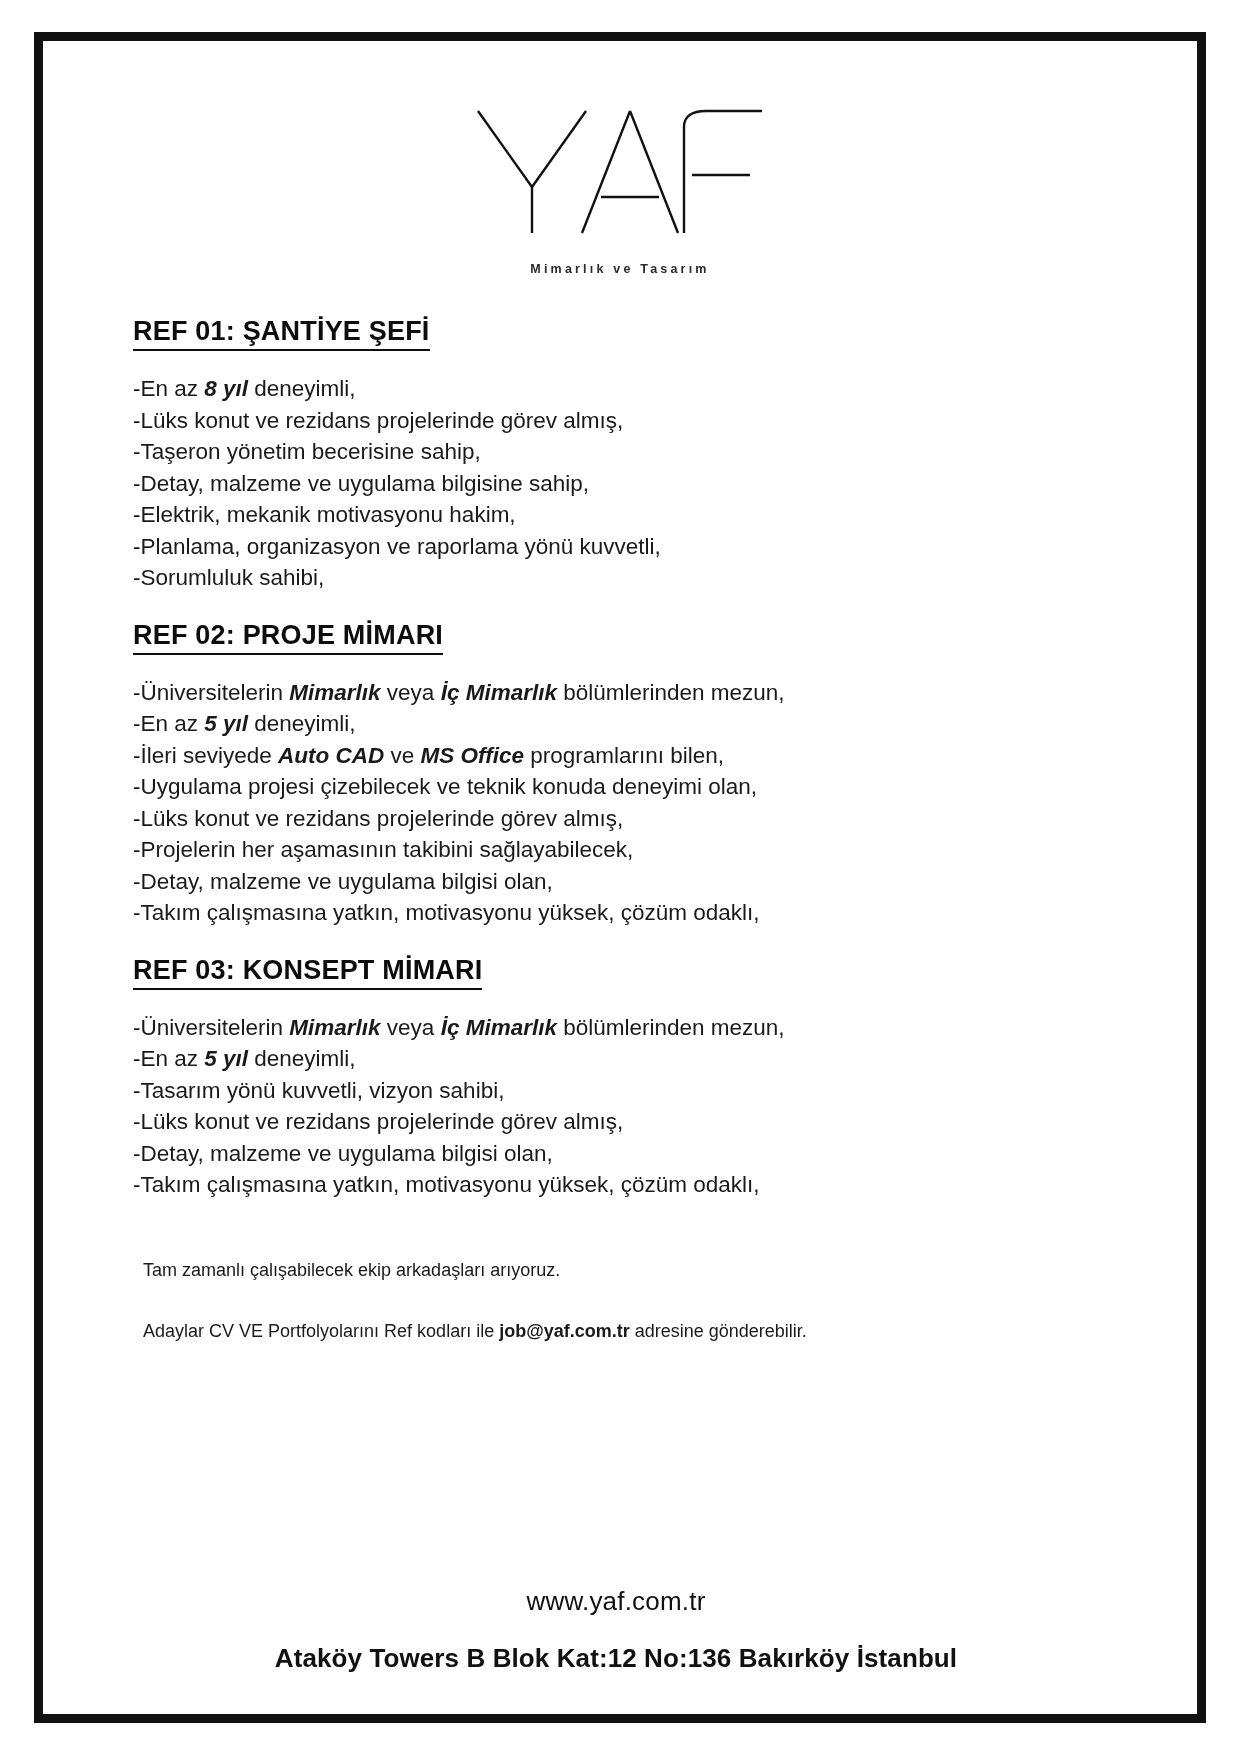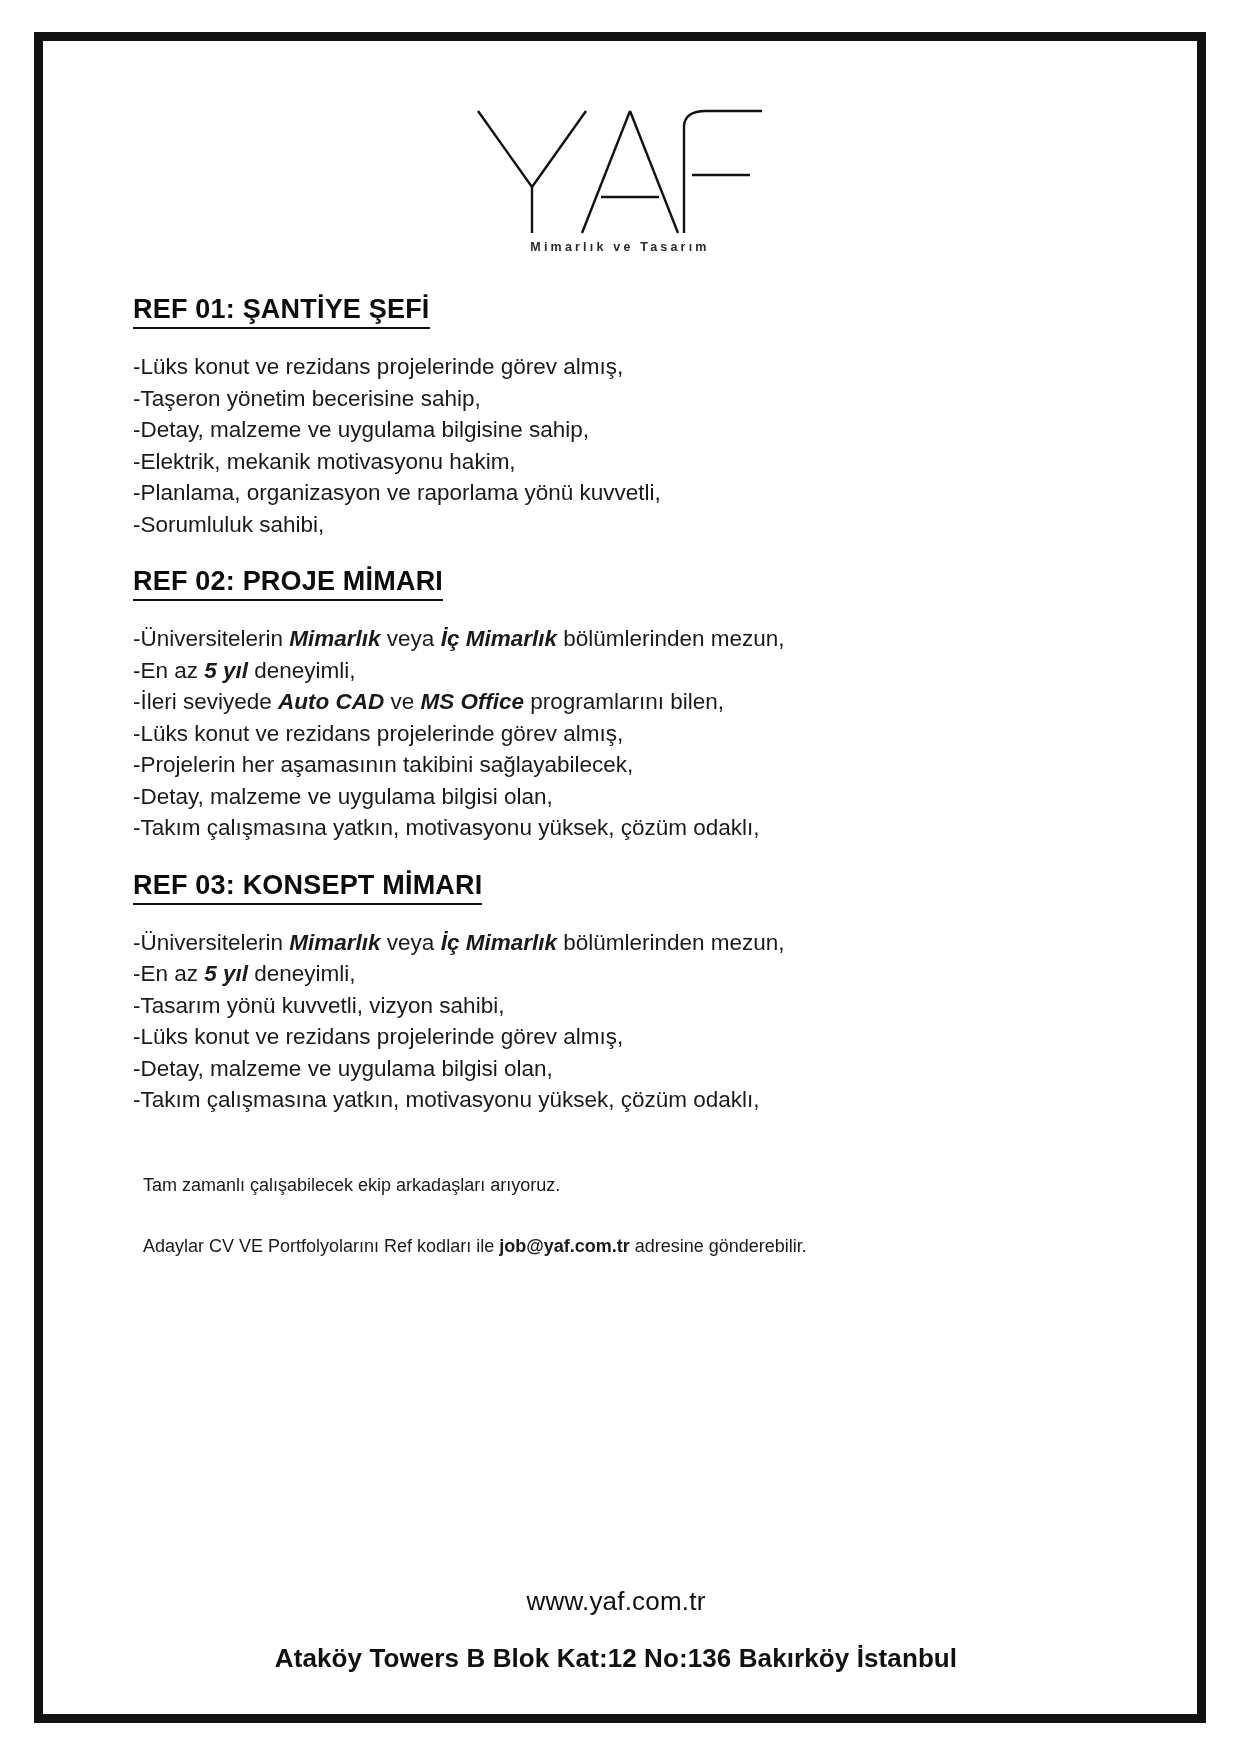--- a/index.html
+++ b/index.html
@@ -38,21 +38,21 @@
     margin-top: 30px;
     margin-bottom: 6px;
   }
   .logo-mark {
     display: block;
     margin: 0 auto;
     width: 300px;
     height: 135px;
   }
   .logo-sub {
-    margin-top: 0;
+    margin-top: 22px;
     font-size: 12.5px;
     letter-spacing: 3.2px;
     color: #2b2b2b;
     font-weight: 600;
   }
 
   
   .content {
     margin-top: 40px;
     padding-left: 38px;
@@ -145,35 +145,37 @@
         </g>
       </svg>
       <div class="logo-sub">Mimarlık ve Tasarım</div>
     </div>
 
     <div class="content">
 
       <div class="section">
         <div class="sec-title">REF 01: ŞANTİYE ŞEFİ</div>
         <ul class="bullets">
+          <li>-En az <b>8 yıl</b> deneyimli,</li>
           <li>-Lüks konut ve rezidans projelerinde görev almış,</li>
           <li>-Taşeron yönetim becerisine sahip,</li>
           <li>-Detay, malzeme ve uygulama bilgisine sahip,</li>
           <li>-Elektrik, mekanik motivasyonu hakim,</li>
           <li>-Planlama, organizasyon ve raporlama yönü kuvvetli,</li>
           <li>-Sorumluluk sahibi,</li>
         </ul>
       </div>
 
       <div class="section">
         <div class="sec-title">REF 02: PROJE MİMARI</div>
         <ul class="bullets">
           <li>-Üniversitelerin <b>Mimarlık</b> veya <b>İç Mimarlık</b> bölümlerinden mezun,</li>
           <li>-En az <b>5 yıl</b> deneyimli,</li>
           <li>-İleri seviyede <b>Auto CAD</b> ve <b>MS Office</b> programlarını bilen,</li>
+          <li>-Uygulama projesi çizebilecek ve teknik konuda deneyimi olan,</li>
           <li>-Lüks konut ve rezidans projelerinde görev almış,</li>
           <li>-Projelerin her aşamasının takibini sağlayabilecek,</li>
           <li>-Detay, malzeme ve uygulama bilgisi olan,</li>
           <li>-Takım çalışmasına yatkın, motivasyonu yüksek, çözüm odaklı,</li>
         </ul>
       </div>
 
       <div class="section">
         <div class="sec-title">REF 03: KONSEPT MİMARI</div>
         <ul class="bullets">

